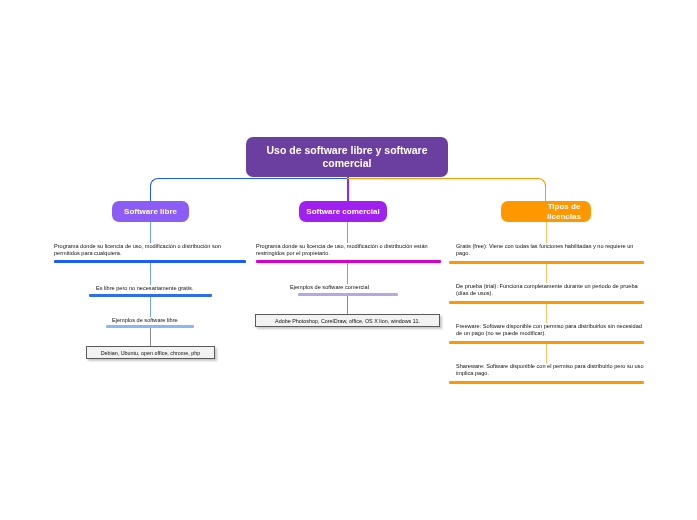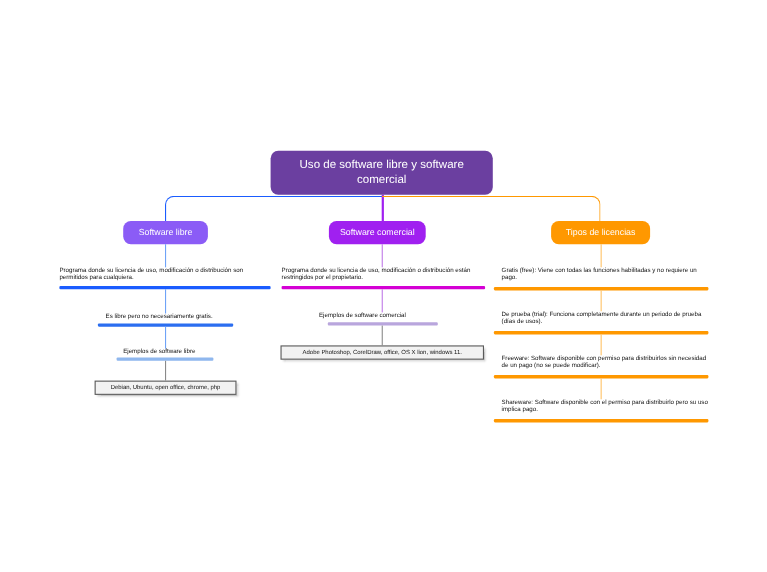--- a/index.html
+++ b/index.html
@@ -21,21 +21,21 @@
 
   
   .pill {
     position: absolute;
     box-sizing: border-box;
     display: flex;
     align-items: center;
     justify-content: center;
     text-align: center;
     color: #ffffff;
-    font-weight: normal;
+    font-weight: bold;
     border-radius: 7px;
     line-height: 1.25;
   }
   .vline {
     position: absolute;
   }
   .elbow {
     position: absolute;
     box-sizing: border-box;
   }
@@ -90,20 +90,21 @@
     background: #a020f0;
     font-size: 8px;
   }
   #branch-licencias {
     left: 501px;
     top: 201px;
     width: 90px;
     height: 21px;
     background: #ff9800;
     font-size: 8px;
+    padding-left: 36px;
   }
 
   
   #conn-center-top {
     left: 347px;
     top: 177px;
     width: 1.6px;
     height: 24px;
     background: #a020f0;
   }

